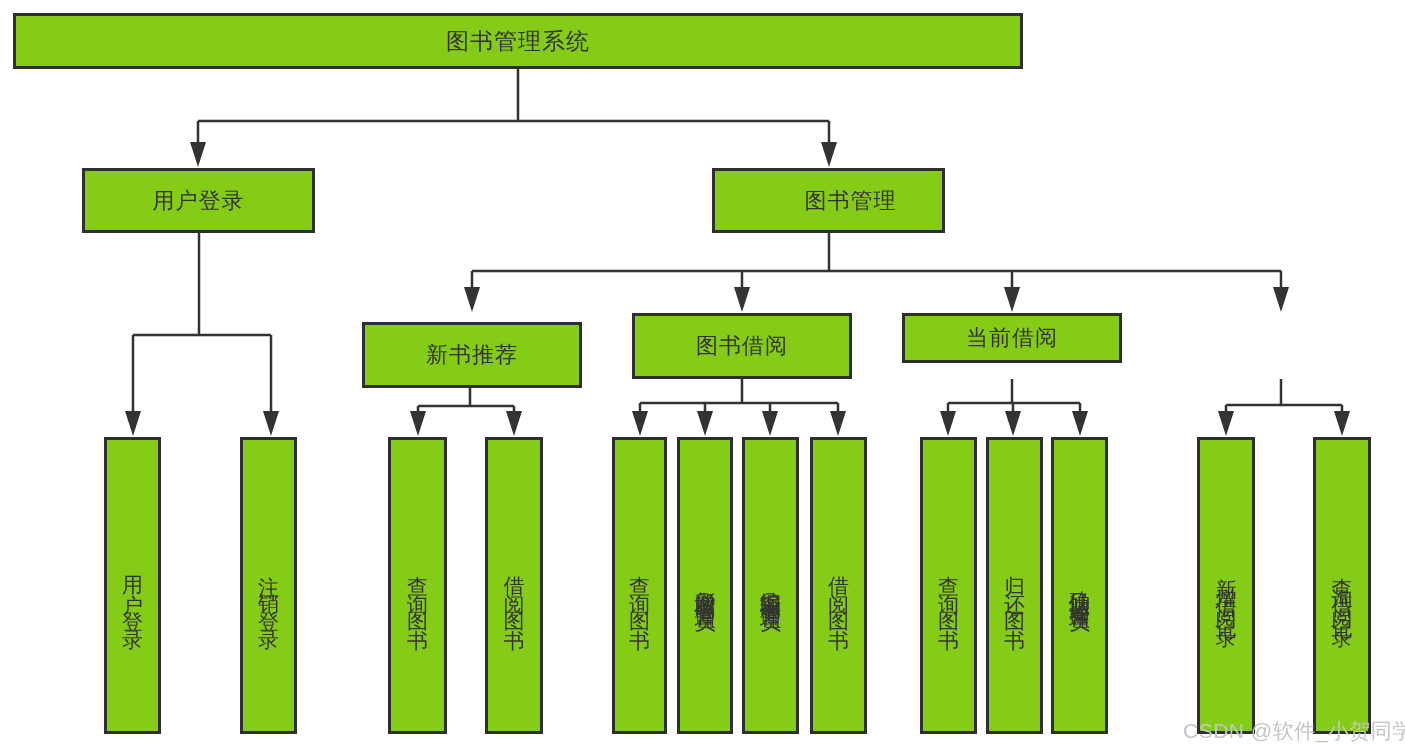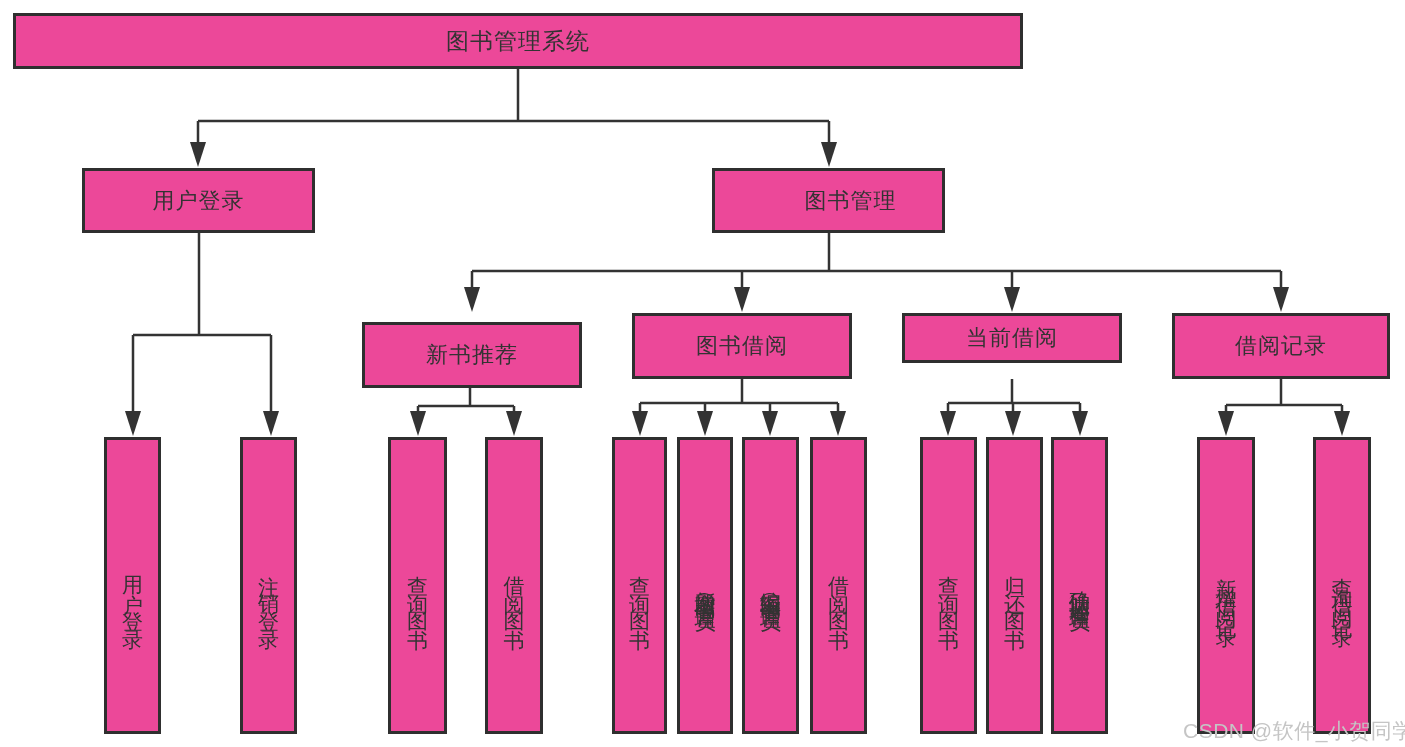--- a/index.html
+++ b/index.html
@@ -8,21 +8,21 @@
     width:1405px;height:747px;
     background:#ffffff;
     font-family:"Liberation Sans","DejaVu Sans",sans-serif;
     overflow:hidden;
   }
   .wires{position:absolute;left:0;top:0;z-index:1;}
   .node{
     position:absolute;
     box-sizing:border-box;
     border:3px solid #2f2f2f;
-    background:#ec4899;
+    background:#84cc16;
     color:#333333;
     display:flex;
     align-items:center;
     justify-content:center;
     z-index:2;
     text-align:center;
   }
   .hnode{font-size:22px;letter-spacing:1px;}
   .root{font-size:23px;}
   .vnode span{
@@ -97,21 +97,20 @@
   </svg>
 
   <div class="node hnode root" style="left:13px;top:13px;width:1010px;height:56px;">图书管理系统</div>
 
   <div class="node hnode" style="left:82px;top:168px;width:233px;height:65px;">用户登录</div>
   <div class="node hnode" style="left:712px;top:168px;width:233px;height:65px;padding-left:44px;">图书管理</div>
 
   <div class="node hnode" style="left:362px;top:313px;width:220px;height:66px;margin-top:9px;">新书推荐</div>
   <div class="node hnode" style="left:632px;top:313px;width:220px;height:66px;">图书借阅</div>
   <div class="node hnode" style="left:902px;top:313px;width:220px;height:50px;">当前借阅</div>
-  <div class="node hnode" style="left:1172px;top:313px;width:218px;height:66px;">借阅记录</div>
 
   <div class="node vnode sp-wide" style="left:104px;top:437px;width:57px;height:297px;">
     <span>用户登录</span>
   </div>
   <div class="node vnode sp-wide" style="left:240px;top:437px;width:57px;height:297px;">
     <span>注销登录</span>
   </div>
 
   <div class="node vnode sp-wide" style="left:388px;top:437px;width:59px;height:297px;">
     <span>查询图书</span>

